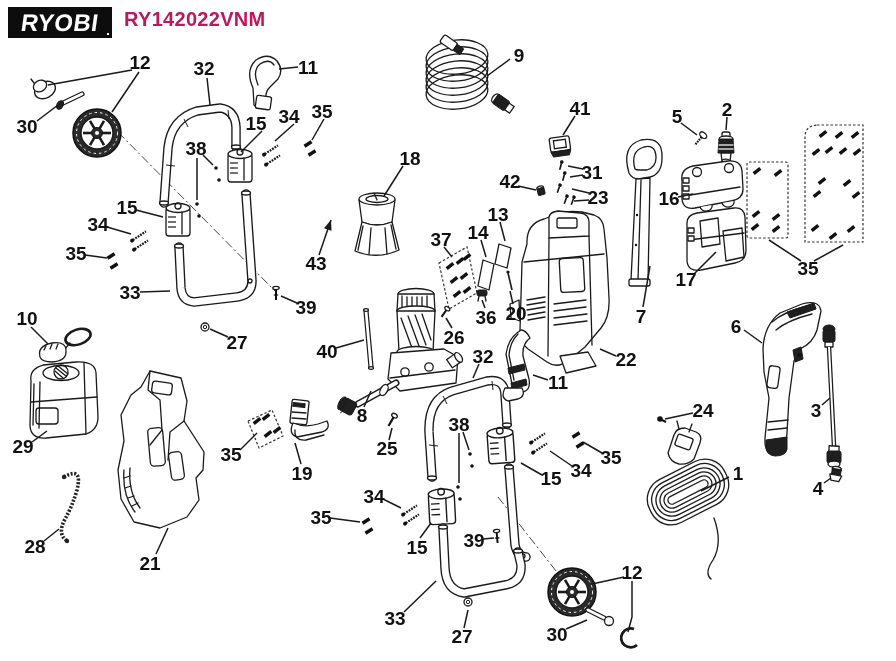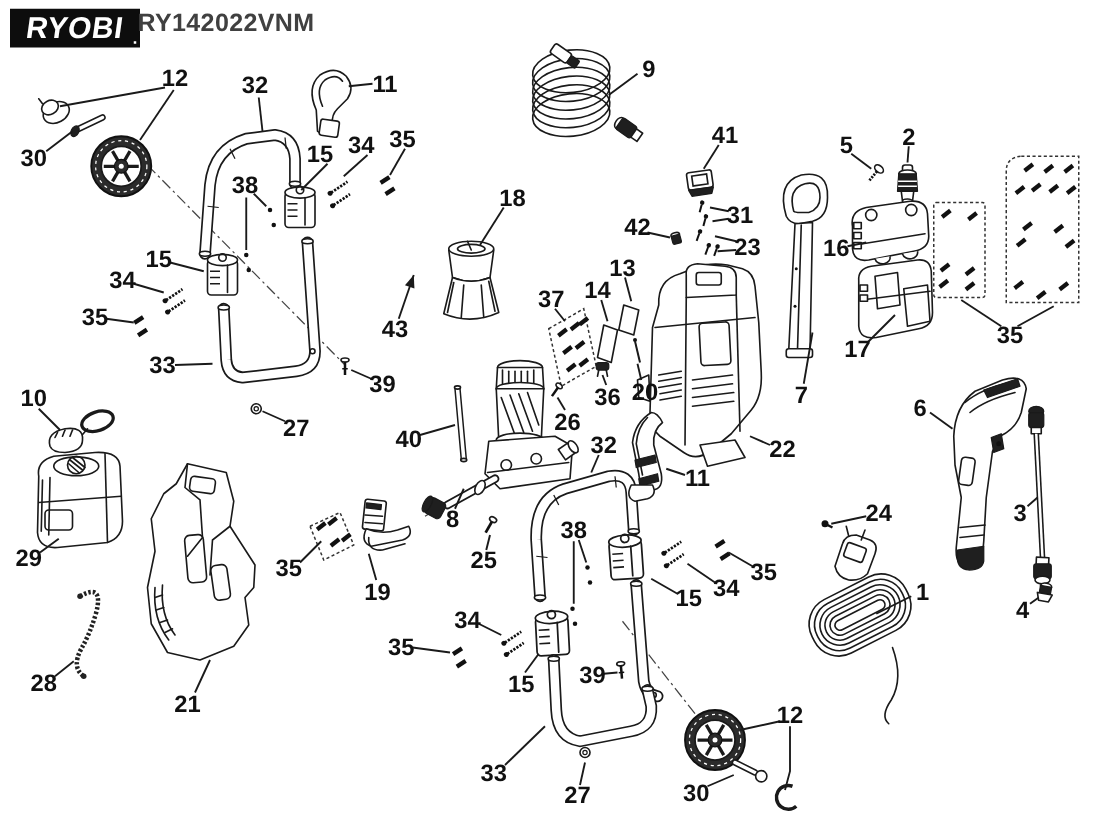--- a/index.html
+++ b/index.html
@@ -3,21 +3,21 @@
 <meta charset="utf-8">
 <style>
   html,body{margin:0;padding:0;background:#fff;}
   .page{position:relative;width:896px;height:661px;background:#fff;overflow:hidden;
         font-family:"Liberation Sans",sans-serif;}
   .logo{position:absolute;left:8px;top:7px;width:104px;height:31px;background:#0d0d0d;
         color:#fff;display:flex;align-items:center;justify-content:center;}
   .logo span{display:inline-block;transform:skewX(-8deg);font-weight:bold;font-size:24px;
         letter-spacing:.5px;}
   .logo::after{content:"";position:absolute;right:3px;bottom:3px;width:2px;height:2px;background:#fff;}
-  .model{position:absolute;left:110px;top:8px;font-weight:bold;font-size:20px;color:#404040;
+  .model{position:absolute;left:124px;top:8px;font-weight:bold;font-size:20px;color:#be185d;
         letter-spacing:.3px;}
   svg{position:absolute;left:0;top:0;}
   .ln{stroke:#1a1a1a;stroke-width:1.3;fill:none;stroke-linecap:round;}
   .fw{fill:#fff;stroke:#1a1a1a;stroke-width:1.3;stroke-linejoin:round;}
   .fd{fill:#1f1f1f;stroke:#1a1a1a;stroke-width:1;stroke-linejoin:round;}
   .to{stroke:#1a1a1a;stroke-width:9.5;fill:none;stroke-linecap:round;stroke-linejoin:round;}
   .ti{stroke:#fff;stroke-width:6.8;fill:none;stroke-linecap:round;stroke-linejoin:round;}
   .to4{stroke:#1a1a1a;stroke-width:5.2;fill:none;stroke-linecap:round;}
   .ti4{stroke:#fff;stroke-width:2.8;fill:none;stroke-linecap:round;}
   .cl{stroke:#444;stroke-width:1;fill:none;stroke-dasharray:9,3,2,3;}

